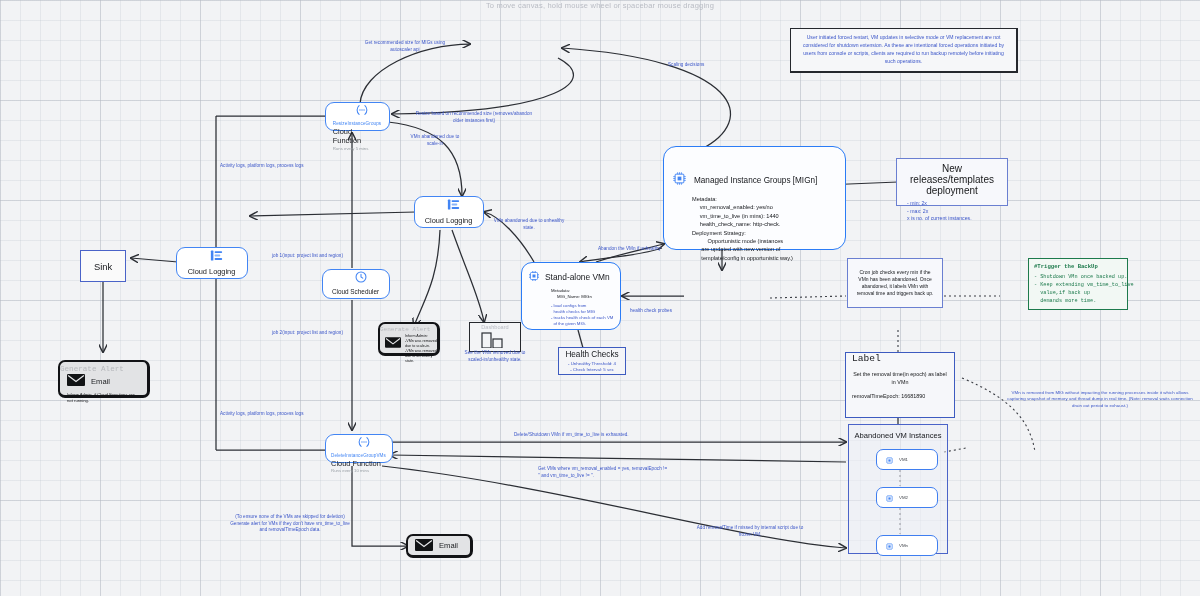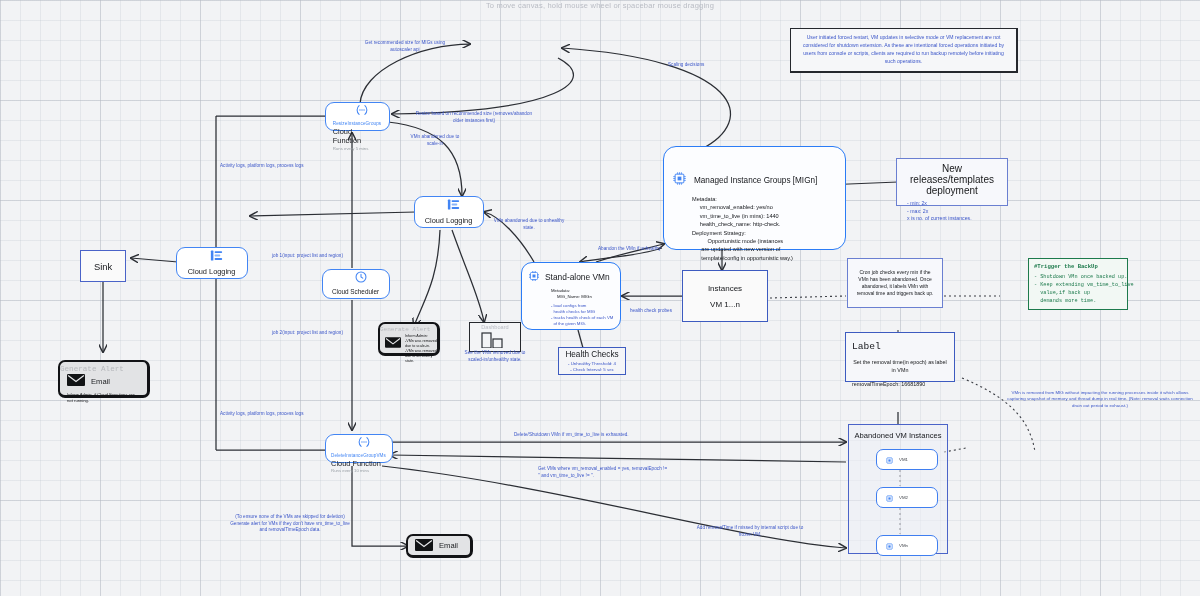--- a/index.html
+++ b/index.html
@@ -347,24 +347,20 @@
       <span class="hd">Stand-alone VMn</span>
     </div>
     <div class="md" style="white-space:pre;padding-left:23px;margin-top:2px;">Metadata:
      MIG_Name: MIGn</div>
     <div class="bl" style="white-space:pre;padding-left:23px;margin-top:3px;">- load configs from
   health checks for MIG
 - tracks health check of each VM
   of the given MIG.</div>
   </div>
 
-  <div class="node whitebox" style="left:682px;top:270px;width:86px;height:52px;display:flex;flex-direction:column;align-items:center;justify-content:center;gap:7px;">
-    <div class="t1">Instances</div>
-    <div class="t2">VM 1...n</div>
-  </div>
 
   <div class="node dash-card" style="left:469px;top:322px;width:52px;height:30px;">
     <div style="font-size:5.6px;color:#b9bcc4;text-align:center;margin-top:1px;">Dashboard</div>
     <svg width="52" height="18" viewBox="0 0 52 18">
       <rect x="12" y="3" width="9" height="15" fill="none" stroke="#2b2e34" stroke-width="1.2"></rect>
       <rect x="23" y="9" width="9" height="9" fill="none" stroke="#2b2e34" stroke-width="1.2"></rect>
     </svg>
   </div>
   <div class="elabel ctr" style="left:460px;top:350px;width:70px;">See the VMs removed due to scaled-in/unhealthy state.</div>
 
@@ -379,21 +375,21 @@
   </div>
 
   <div class="node rect-green" style="left:1028px;top:258px;width:100px;height:52px;padding:4px 5px;">
     <div class="hd">#Trigger the BackUp</div>
     <div class="bd" style="margin-top:3px;">- Shutdown VMn once backed up.
 - Keep extending vm_time_to_live
   value,if back up
   demands more time.</div>
   </div>
 
-  <div class="node label-node" style="left:845px;top:332px;width:110px;height:50px;padding:8px 6px;">
+  <div class="node label-node" style="left:845px;top:352px;width:110px;height:66px;padding:0 6px;">
     <div class="hd">Label</div>
     <div class="b1" style="margin-top:7px;">Set the removal time(in epoch) as label in VMn</div>
     <div class="b2" style="margin-top:7px;">removalTimeEpoch: 16681890</div>
   </div>
 
   <div class="node container-box" style="left:848px;top:424px;width:100px;height:130px;padding-top:6px;">
     <div class="hd">Abandoned VM Instances</div>
     <div class="vmchip" style="position:absolute;left:27px;top:24px;width:52px;height:19px;">
       <span>
         <svg width="9" height="9" viewBox="0 0 24 24">

